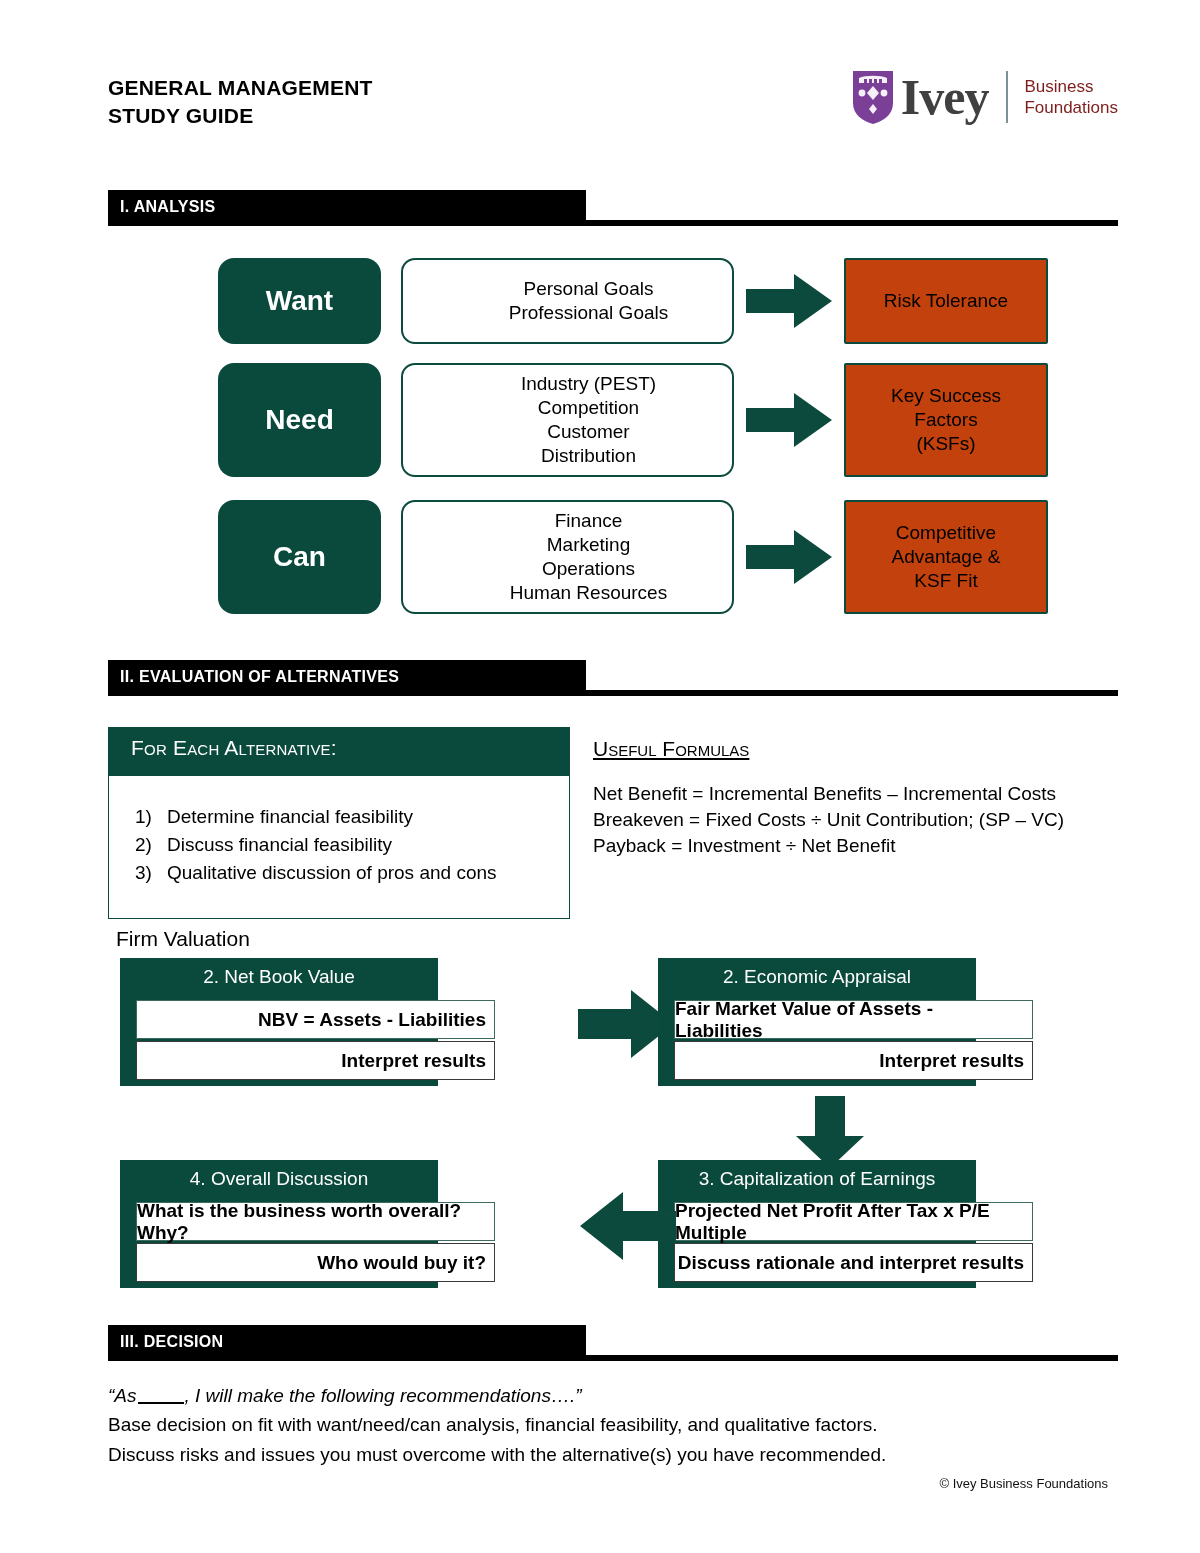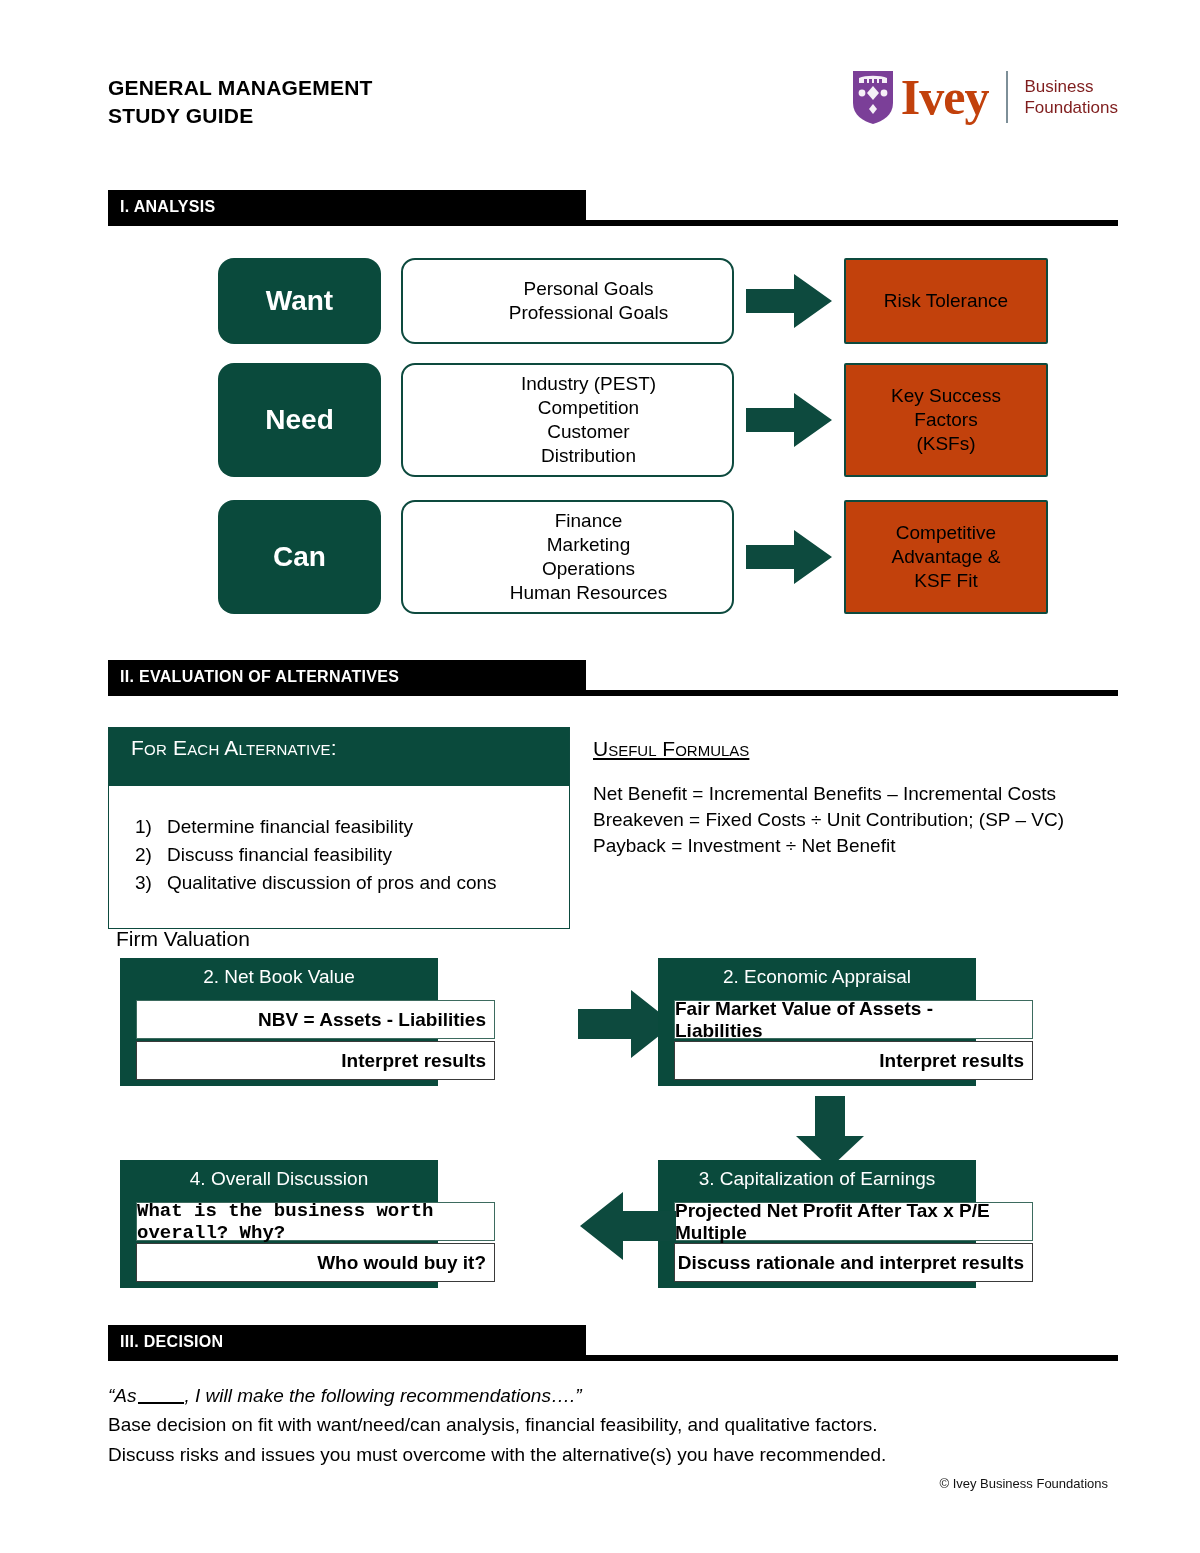--- a/index.html
+++ b/index.html
@@ -50,21 +50,21 @@
   .shield {
     width: 44px;
     height: 56px;
     margin-right: 6px;
     flex: none;
   }
   .logo-word {
     font-family: "Liberation Serif", serif;
     font-size: 50px;
     line-height: 50px;
-    color: #c2410c;
+    color: #404040;
     font-weight: bold;
     letter-spacing: -1px;
   }
   .logo-div {
     width: 2px;
     height: 52px;
     background: #7d8f98;
     margin: 0 16px 0 18px;
   }
   .logo-sub {
@@ -177,21 +177,21 @@
     left: 108px;
     top: 727px;
     width: 462px;
     border: 1px solid #0d4a3e;
     background: #ffffff;
     box-sizing: border-box;
   }
   .fea-head {
     background: #0a4a3c;
     color: #ffffff;
-    padding: 8px 0 26px 22px;
+    padding: 8px 0 16px 22px;
     font-size: 21px;
     font-variant: small-caps;
     font-weight: normal;
     letter-spacing: 0.2px;
   }
   .fea-body {
     padding: 28px 10px 30px 14px;
   }
   .fea-item {
     display: flex;
@@ -467,21 +467,21 @@
     <div class="qrow r2">Discuss rationale and interpret results</div>
   </div>
 
   <svg class="arrow-h" style="left:580px; top:1190px;" viewBox="0 0 96 72">
     <path d="M96 21 H43 V2 L0 36 L43 70 V51 H96 Z" fill="#0d4a3e"></path>
   </svg>
 
   <div class="quad" style="left:120px; top:1160px;">
     <div class="panel"></div>
     <div class="qtitle">4. Overall Discussion</div>
-    <div class="qrow r1" style="justify-content:center;font-family:Liberation Mono, monospace;">What is the business worth overall? Why?</div>
+    <div class="qrow r1" style="justify-content:center;">What is the business worth overall? Why?</div>
     <div class="qrow r2">Who would buy it?</div>
   </div>
 
   <div class="section-bar" style="top:1325px;">
     <div class="blk"></div>
     <div class="rule"></div>
     <div class="lbl">III. DECISION</div>
   </div>
 
   <div class="decision-text">

